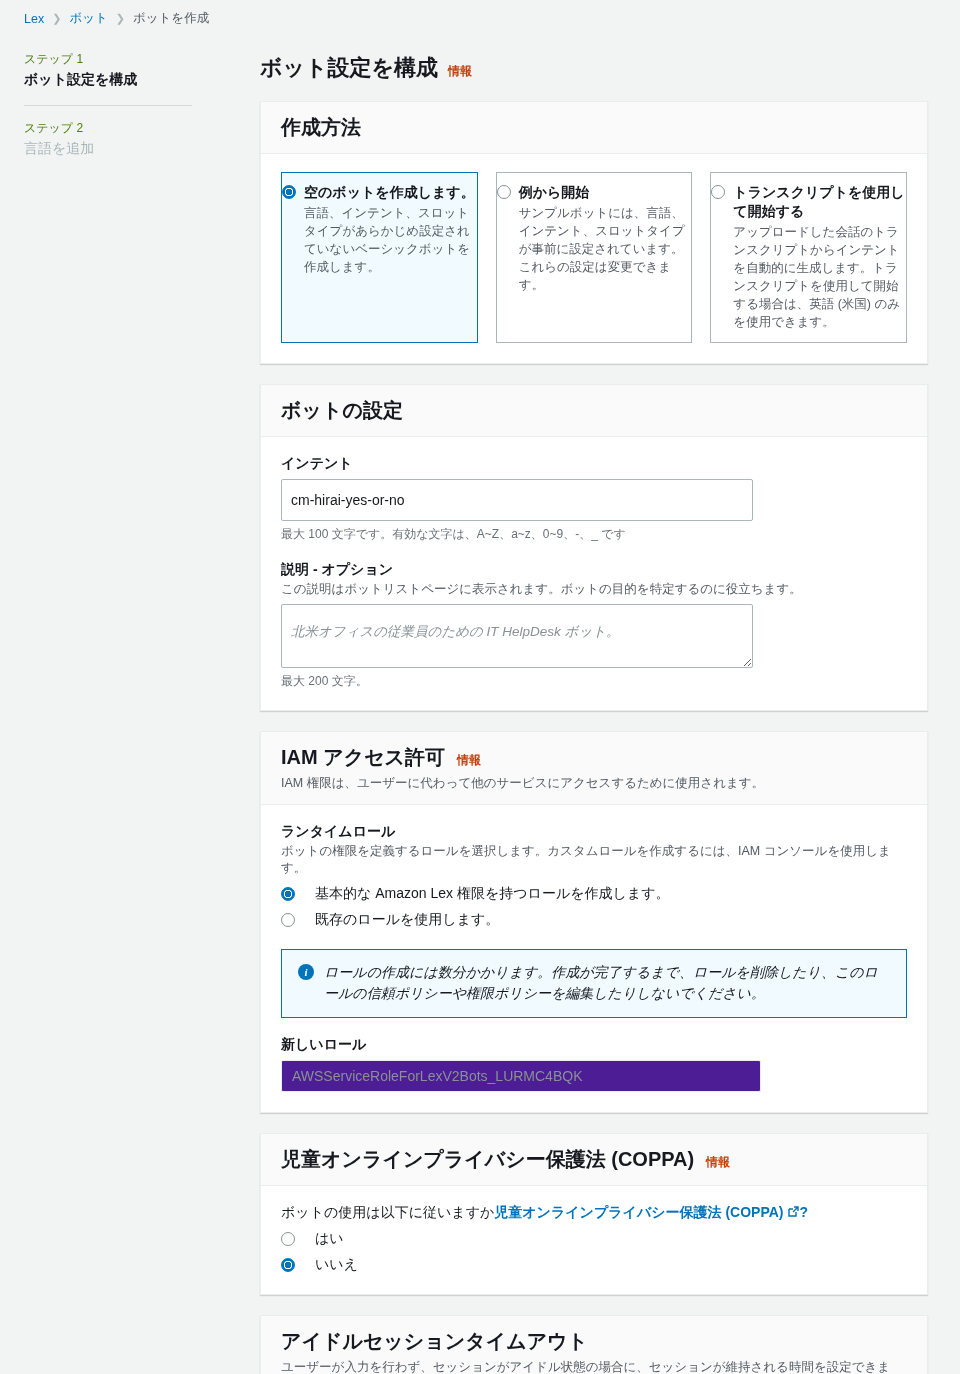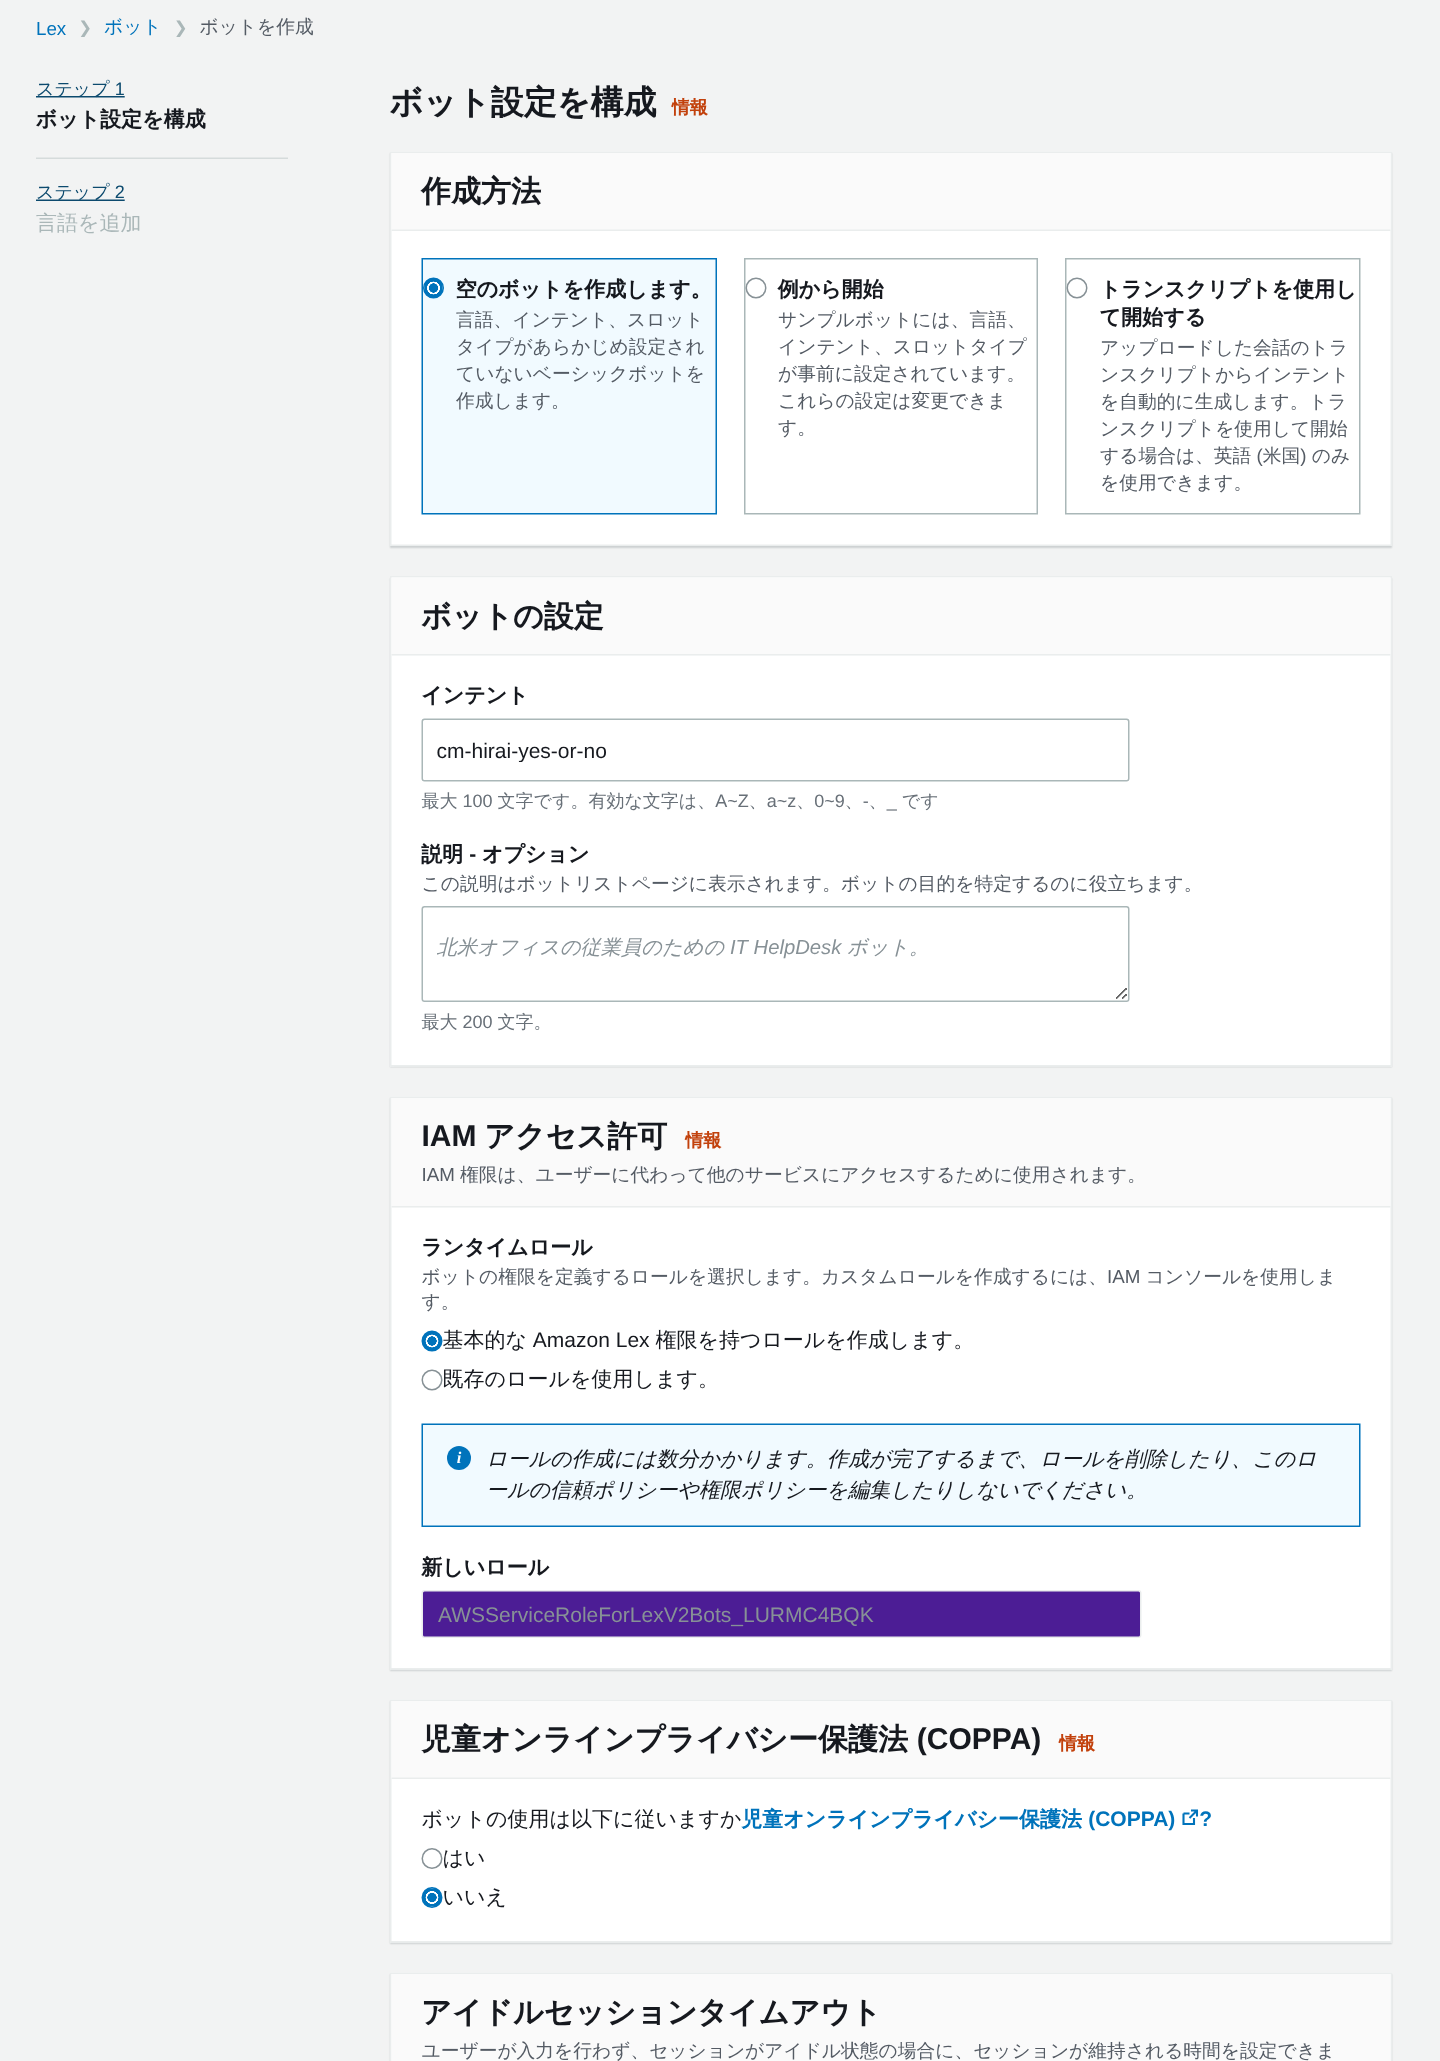--- a/index.html
+++ b/index.html
@@ -17,21 +17,21 @@
   
   .breadcrumb { font-size:12.5px; display:flex; align-items:center; gap:8px; margin-bottom:24px; }
   .breadcrumb a { color:#0073bb; text-decoration:none; cursor:pointer; }
   .breadcrumb .sep { color:#aab7b8; font-size:11px; }
   .breadcrumb .current { color:#545b64; }
 
   .layout { display:flex; align-items:flex-start; }
 
   
   .steps { width:236px; flex:0 0 236px; padding-right:40px; }
-  .step-label { font-size:12px; color:#0c4a6e; margin-bottom:3px;text-decoration:underline; }
+  .step-label { font-size:12px; color:#4d7c0f; margin-bottom:3px; }
   .step-title { font-size:14px; font-weight:700; color:#16191f; }
   .step-title.inactive { color:#aab7b8; font-weight:400; }
   .steps hr { border:none; border-top:1px solid #d5dbdb; margin:16px 0 14px 0; width:168px; }
 
   
   .main { width:668px; flex:0 0 668px; }
   .page-title-row { display:flex; align-items:baseline; gap:10px; margin:2px 0 18px 0; }
   .page-title { font-size:22px; font-weight:700; color:#16191f; }
   .info-link { font-size:12px; font-weight:700; color:#c2410c; text-decoration:none; cursor:pointer; }
 
@@ -61,21 +61,21 @@
 
   
   .radio {
     width:14px; height:14px; border-radius:50%; flex:0 0 14px;
     border:1px solid #879196; background:#fff; margin-top:2px; cursor:pointer;
   }
   .radio.checked {
     border:1px solid #0073bb;
     background:radial-gradient(circle at center, #0073bb 0 3px, #fff 3.2px 4.2px, #0073bb 4.4px 100%);
   }
-  .radio-row { display:flex; gap:0; align-items:flex-start; margin-top:8px; cursor:pointer; }
+  .radio-row { display:flex; gap:20px; align-items:flex-start; margin-top:8px; cursor:pointer; }
   .radio-row .lbl { font-size:14px; }
 
   
   .field-label { font-weight:700; font-size:14px; }
   .field-desc { font-size:12.5px; color:#545b64; margin-top:2px; }
   .hint { font-size:12px; color:#687078; margin-top:5px; }
   input[type=text], .textbox {
     width:472px; height:32px; border:1px solid #aab7b8; border-radius:2px;
     padding:20px 9px; font-size:14px; font-family:inherit; color:#16191f; background:#fff;
     margin-top:6px; display:block;

